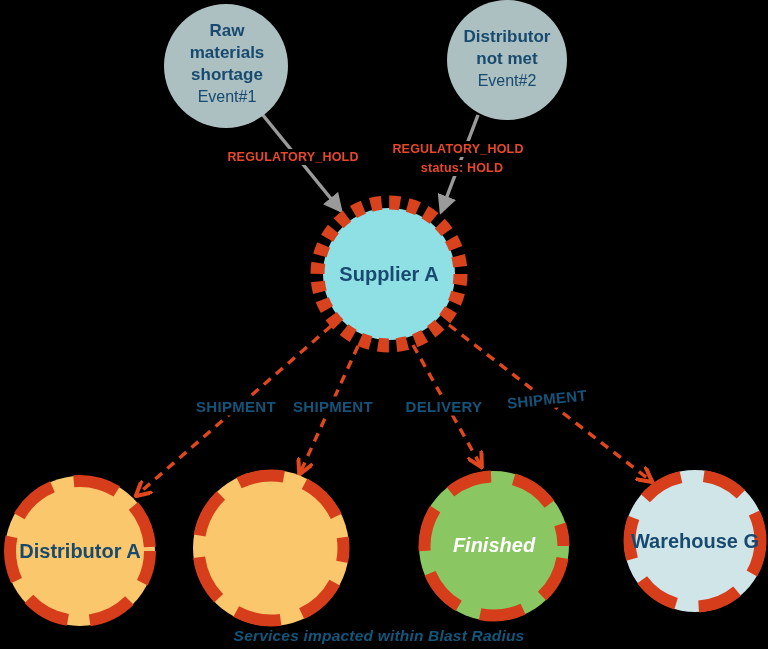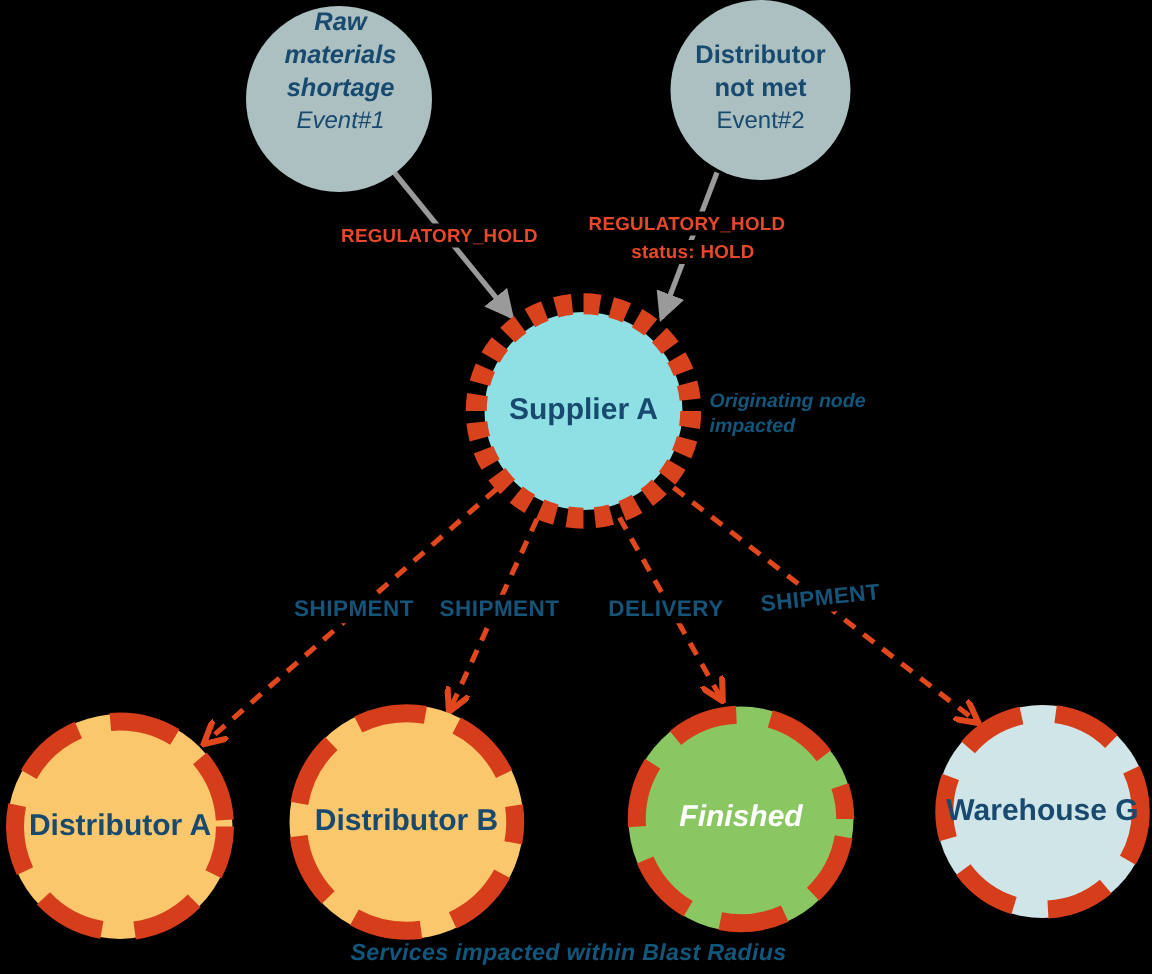--- a/index.html
+++ b/index.html
@@ -65,38 +65,37 @@
     <circle cx="271" cy="548" r="78" fill="#fbc76d"></circle>
     <circle class="dash-ring" cx="271" cy="548" r="72.5" stroke-width="12" stroke-dasharray="46 22" stroke-dashoffset="32" stroke="#d63d1a"></circle>
 
     <circle cx="494" cy="546" r="75" fill="#8ac662"></circle>
     <circle class="dash-ring" cx="494" cy="546" r="69.5" stroke-width="12" stroke-dasharray="44 23" stroke-dashoffset="55" stroke="#d63d1a"></circle>
 
     <circle cx="695" cy="541" r="71" fill="#d0e5e8"></circle>
     <circle class="dash-ring" cx="695" cy="541" r="65.5" stroke-width="12" stroke-dasharray="42 23" stroke-dashoffset="8" stroke="#d63d1a"></circle>
   </svg>
 
-  <div class="olabel node-label event-label" style="left:227px;top:48px;font-style:italic;">
+  <div class="olabel node-label event-label" style="left:227px;top:64px;">
     <div>Raw</div>
     <div>materials</div>
     <div>shortage</div>
     <div class="event-sub">Event#1</div>
   </div>
 
   <div class="olabel node-label event-label" style="left:507px;top:59px;">
     <div>Distributor</div>
     <div>not met</div>
     <div class="event-sub">Event#2</div>
   </div>
 
   <div class="olabel node-label supplier-label" style="left:389px;top:274px;text-align:right;">Supplier A</div>
 
   <div class="olabel node-label bottom-label" style="left:80px;top:551px;">Distributor A</div>
 
-  <div class="olabel node-label bottom-label" style="left:271px;top:548px;">Distributor B</div>
 
   <div class="olabel node-label fin-label" style="left:494px;top:545px;">
     <div>Finished</div>
   </div>
 
   <div class="olabel node-label bottom-label" style="left:695px;top:541px;">Warehouse G</div>
 
   <div class="olabel hold-label" style="left:293px;top:157px;">REGULATORY_HOLD</div>
 
   <div class="olabel hold-label" style="left:458px;top:149px;">REGULATORY_HOLD</div>
@@ -104,20 +103,16 @@
   <div class="olabel hold-label" style="left:462px;top:168px;">status: HOLD</div>
 
   <div class="olabel rel-label" style="left:236px;top:406px;">SHIPMENT</div>
 
   <div class="olabel rel-label" style="left:333px;top:406px;">SHIPMENT</div>
 
   <div class="olabel rel-label" style="left:444px;top:406px;">DELIVERY</div>
 
   <div class="olabel rel-label rot" style="left:547px;top:399px;">SHIPMENT</div>
 
-  <div class="annotation">
-    <div>Originating node</div>
-    <div>impacted</div>
-  </div>
 
   <div class="olabel caption" style="left:379px;top:636px;">Services impacted within Blast Radius</div>
 
 </div>
 
 </body></html>

